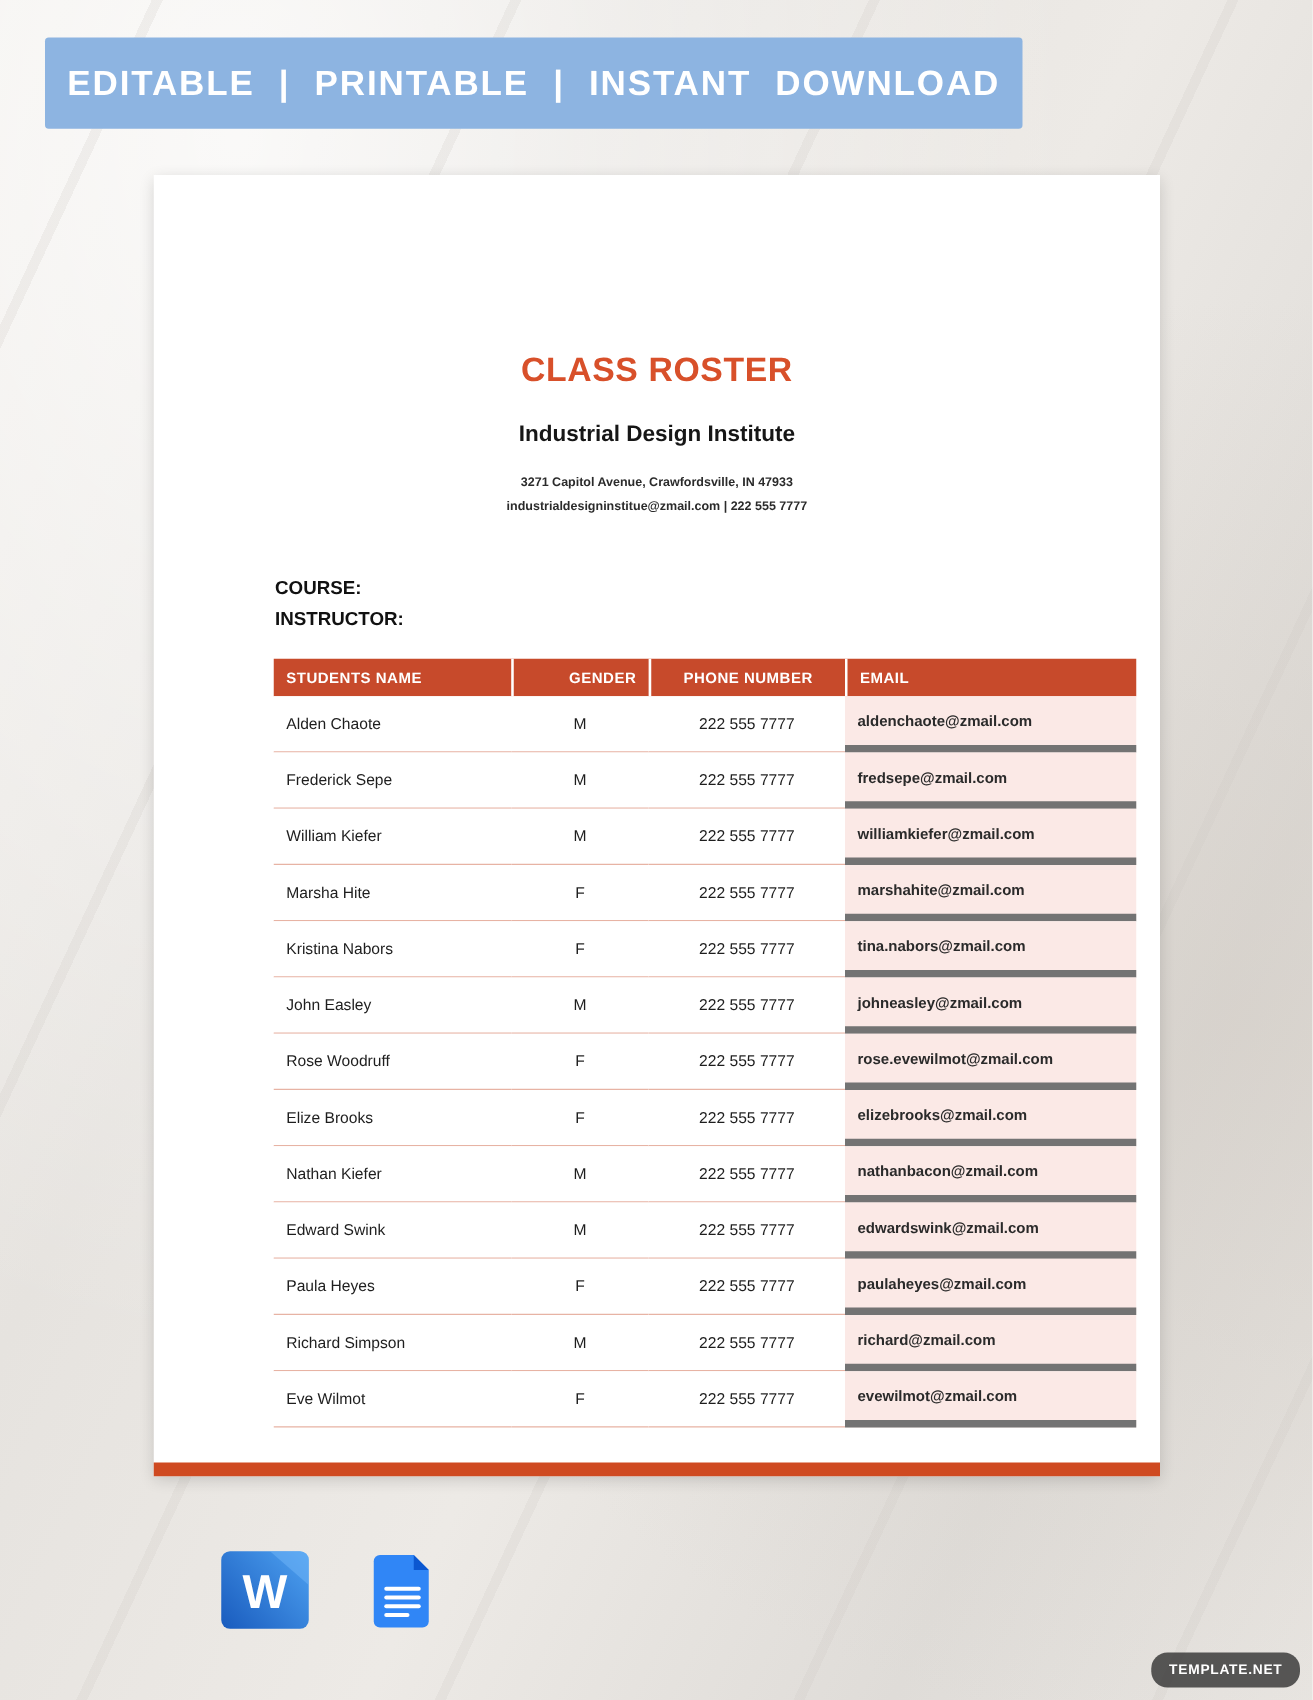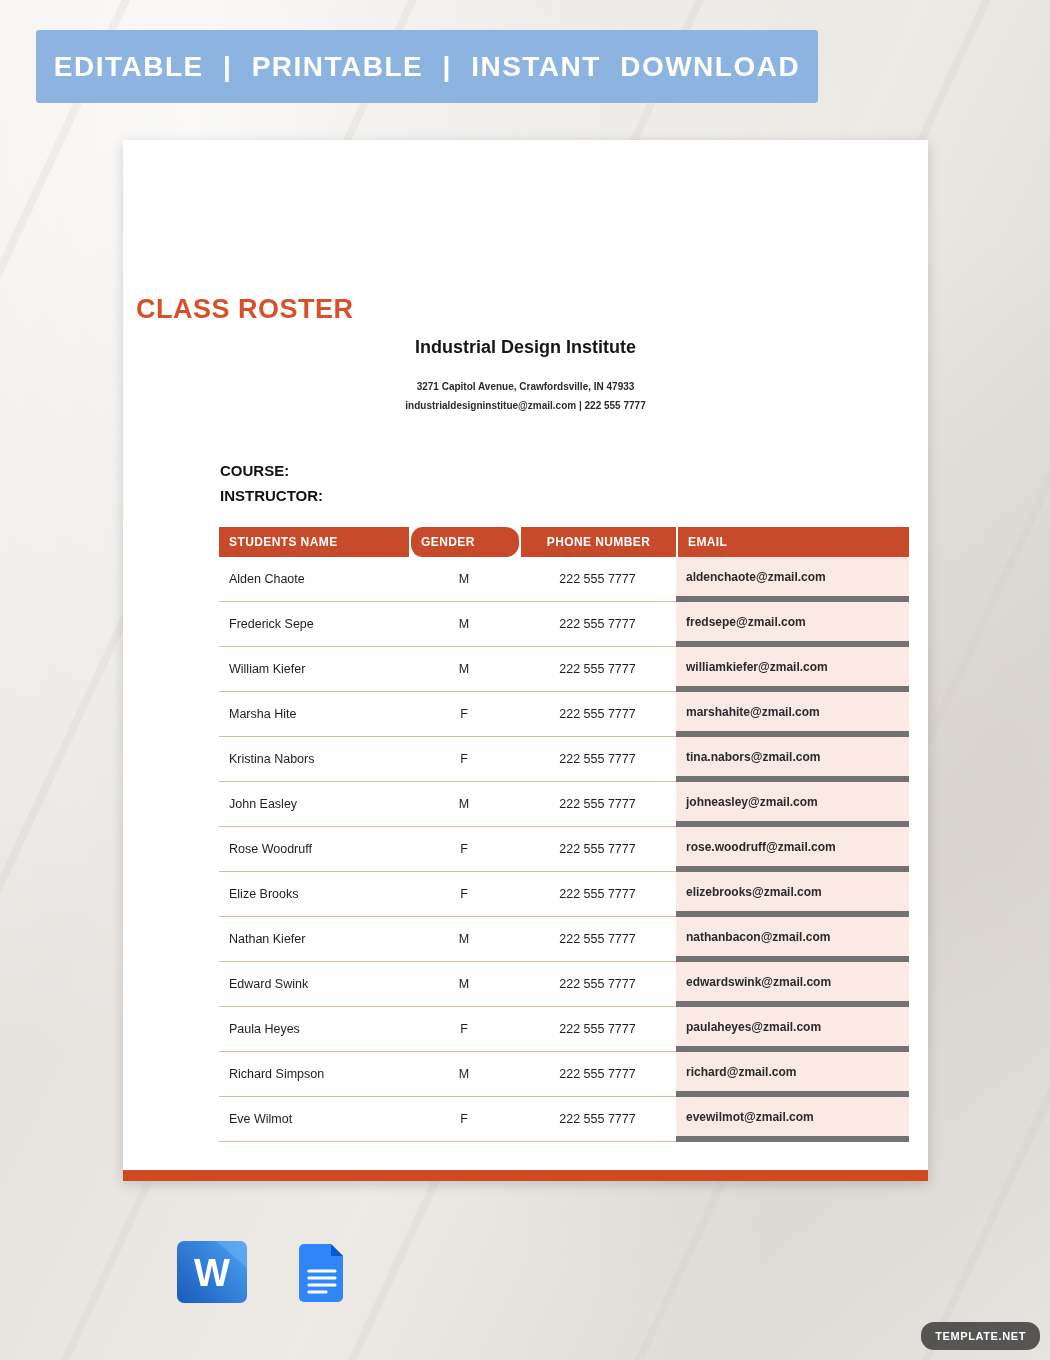--- a/index.html
+++ b/index.html
@@ -25,22 +25,22 @@
   .banner span{
     color:#ffffff;font-size:28px;font-weight:bold;
     letter-spacing:1.5px;word-spacing:10px;
   }
   
   .page{
     position:absolute;left:123px;top:140px;width:805px;height:1041px;
     background:#ffffff;box-shadow:0 3px 12px rgba(0,0,0,0.16);
   }
   .doc-title{
-    position:absolute;top:141px;left:0;right:0;text-align:left;
-    margin:13px;font-size:27px;font-weight:bold;color:#d8502a;letter-spacing:0.5px;
+    position:absolute;top:141px;left:0;right:0;text-align:center;
+    margin:0;font-size:27px;font-weight:bold;color:#d8502a;letter-spacing:0.5px;
   }
   .institute{
     position:absolute;top:197px;left:0;right:0;text-align:center;
     margin:0;font-size:18px;font-weight:bold;color:#161616;
   }
   .addr-line{
     position:absolute;left:0;right:0;text-align:center;
     font-size:10px;font-weight:bold;color:#2b2b2b;
   }
   .addr-1{top:241px;}
@@ -52,21 +52,21 @@
   
   .table-wrap{position:absolute;top:387px;left:96px;width:612px;}
   table{border-collapse:separate;border-spacing:0;width:612px;table-layout:fixed;}
   th{
     background:#c74a2b;color:#ffffff;font-size:12px;font-weight:bold;
     height:30px;padding:0 10px;letter-spacing:0.4px;
     border-left:2px solid #ffffff;white-space:nowrap;overflow:hidden;
   }
   th:first-child{border-left:none;}
   th.h-name{width:170px;text-align:left;}
-  th.h-gender{width:88px;text-align:left;border-radius:13px;}
+  th.h-gender{width:88px;text-align:right;}
   th.h-phone{width:135px;text-align:center;}
   th.h-email{width:211px;text-align:left;}
   td{
     height:39px;padding:0 10px;font-size:12.5px;color:#1e1e1e;
     white-space:nowrap;overflow:hidden;
   }
   td.col-name{text-align:left;background:#ffffff;border-bottom:1px solid #e7b3a4;}
   td.col-gender{text-align:center;background:#ffffff;border-bottom:1px solid #e7b3a4;}
   td.col-phone{text-align:center;background:#ffffff;border-bottom:1px solid #e7b3a4;}
   td.col-email{
@@ -154,21 +154,21 @@
             <tr>
               <td class="col-name">John Easley</td>
               <td class="col-gender">M</td>
               <td class="col-phone">222 555 7777</td>
               <td class="col-email">johneasley@zmail.com</td>
             </tr>
             <tr>
               <td class="col-name">Rose Woodruff</td>
               <td class="col-gender">F</td>
               <td class="col-phone">222 555 7777</td>
-              <td class="col-email">rose.woodruff@zmail.com</td>
+              <td class="col-email">rose.evewilmot@zmail.com</td>
             </tr>
             <tr>
               <td class="col-name">Elize Brooks</td>
               <td class="col-gender">F</td>
               <td class="col-phone">222 555 7777</td>
               <td class="col-email">elizebrooks@zmail.com</td>
             </tr>
             <tr>
               <td class="col-name">Nathan Kiefer</td>
               <td class="col-gender">M</td>

